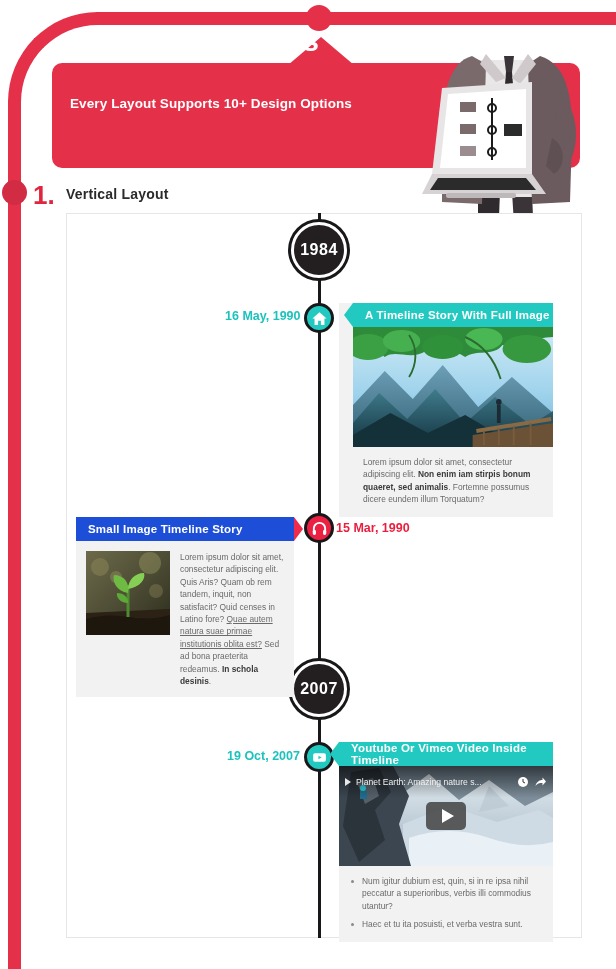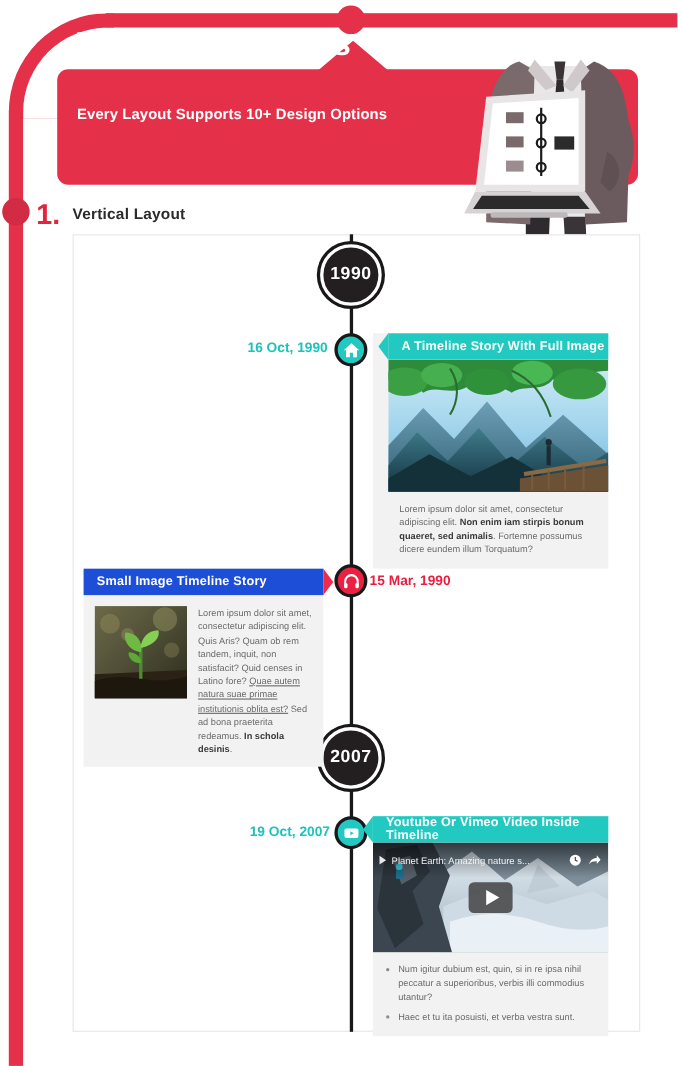--- a/index.html
+++ b/index.html
@@ -252,27 +252,27 @@
     <path d="M70 0 L104 0 L104 14 L70 14 Z" fill="#e9e7e8" opacity="0"></path>
   </svg>
 
   <div class="sec-num">1.</div>
   <div class="sec-title">Vertical Layout</div>
 
   <div class="panel"></div>
   <div class="axis"></div>
 
   <div class="year year-1990">
-    <span>1990</span>
+    <span>1984</span>
   </div>
   <div class="year year-2007">
     <span>2007</span>
   </div>
 
-  <div class="date date-teal d1">16 Oct, 1990</div>
+  <div class="date date-teal d1">16 May, 1990</div>
   <div class="marker marker-teal m1">
     <svg class="glyph" viewBox="0 0 24 24">
       <path d="M12 3 L22 12 L19 12 L19 21 L14 21 L14 15 L10 15 L10 21 L5 21 L5 12 L2 12 Z" fill="#ffffff"></path>
     </svg>
   </div>
   <div class="card card1">
     <div class="card-head teal">
       <div class="notch-left"></div>
       <span class="head-label-right">A Timeline Story With Full Image</span>
     </div>

